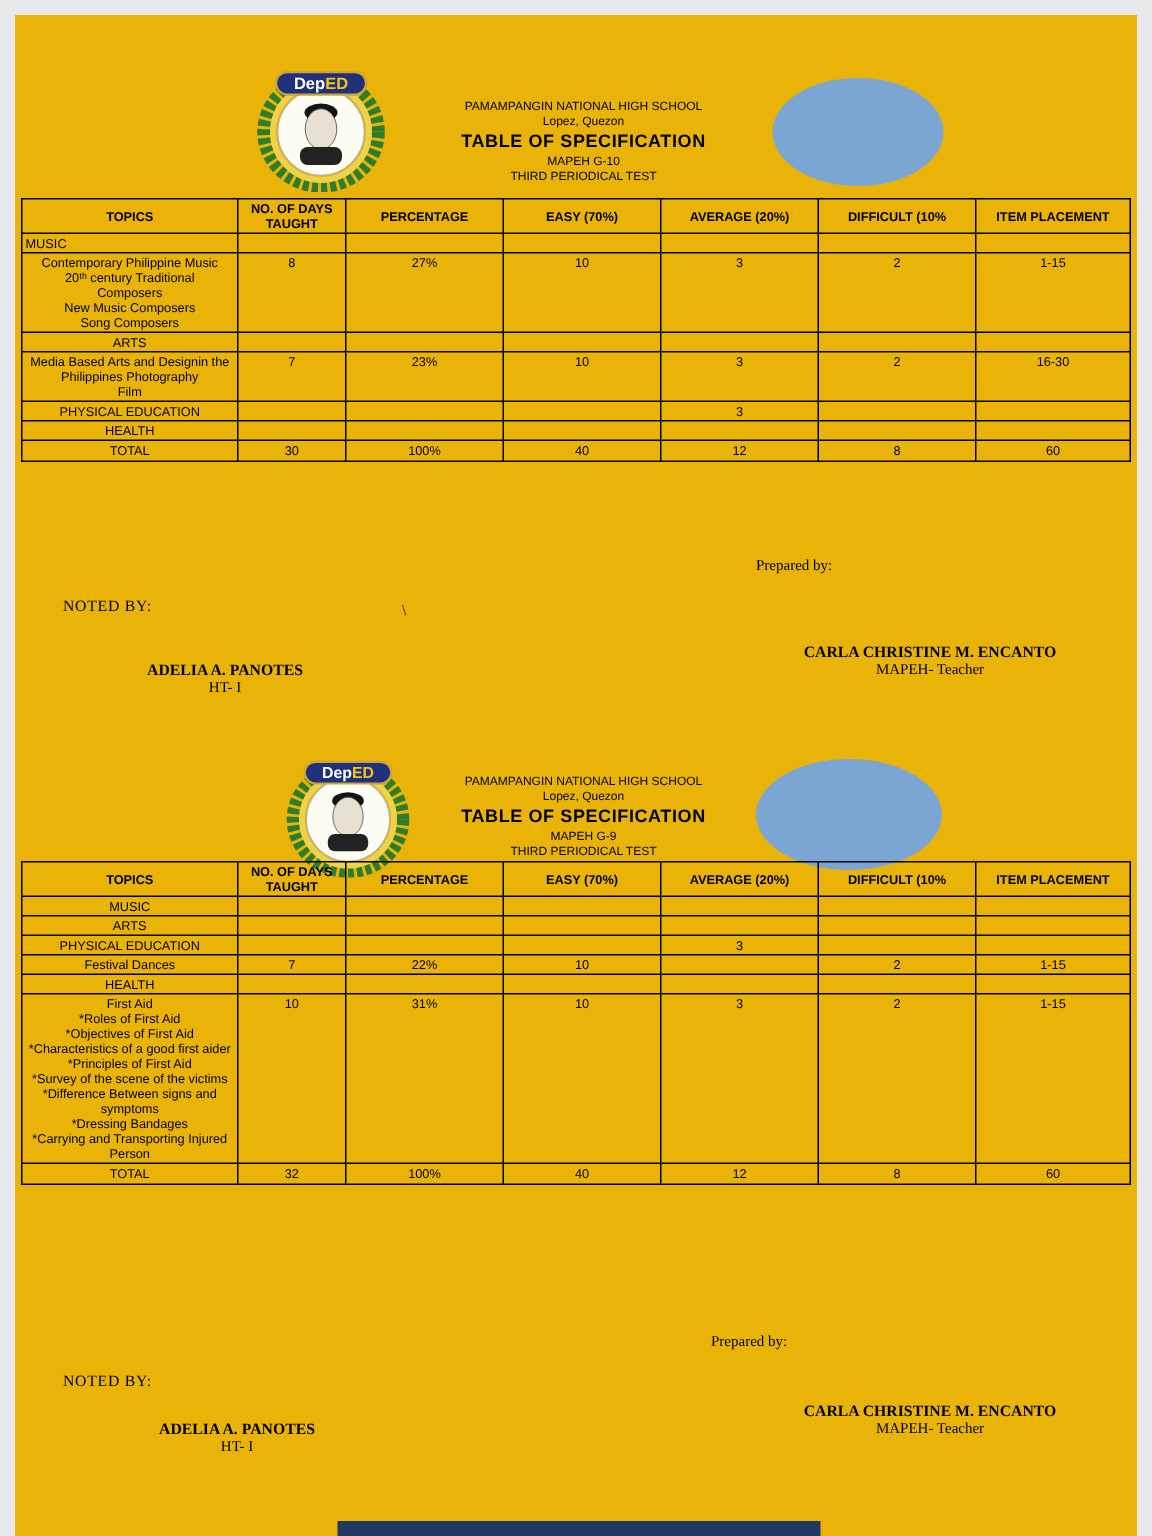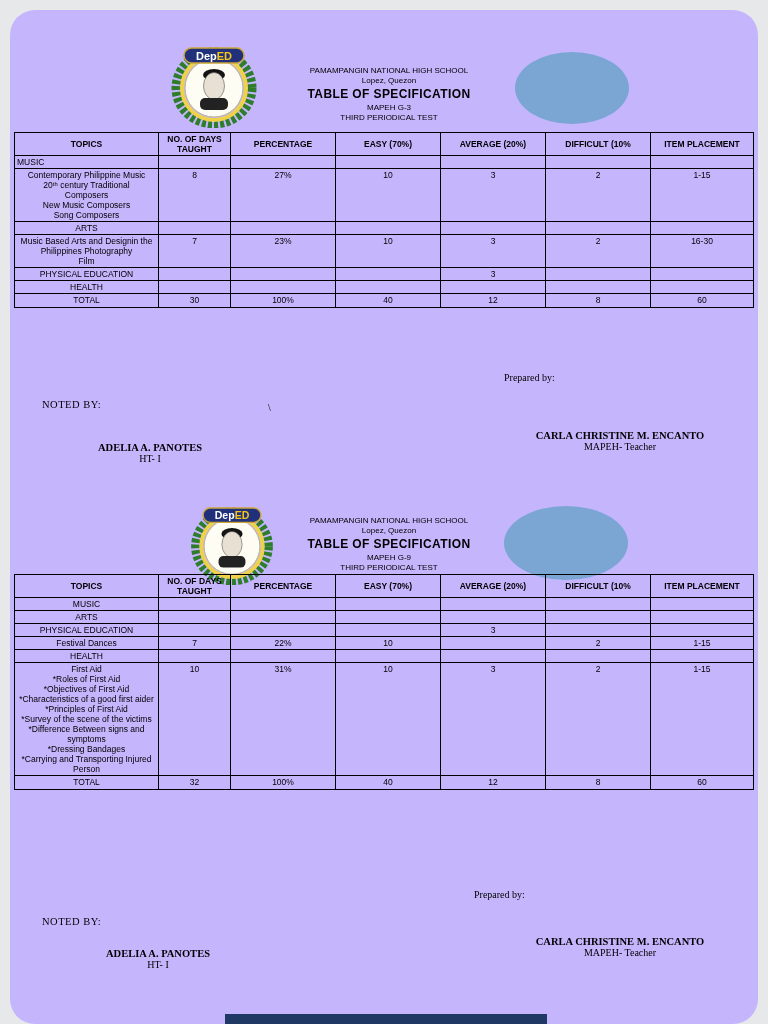--- a/index.html
+++ b/index.html
@@ -4,22 +4,21 @@
 <style>
   html,body{margin:0;padding:0;}
   body{
     width:768px;height:1024px;overflow:hidden;position:relative;
     background:#e7e8ea;
     font-family:"Liberation Sans",sans-serif;
     color:#000;
   }
   .sheet{
     position:absolute;left:10px;top:10px;width:748px;height:1014px;
-    background:#c4b5fd;
-    border-radius:25px;
+    background:#eab308;
   }
   .abs{position:absolute;}
 
   
   .doc-header{width:270px;text-align:center;}
   .doc-header .school{font-size:8px;line-height:10px;}
   .doc-header .loc{font-size:8px;line-height:10px;}
   .doc-header .title{font-size:12px;line-height:14px;font-weight:bold;letter-spacing:.4px;margin-top:1px;}
   .doc-header .grade{font-size:8px;line-height:10px;margin-top:2px;}
   .doc-header .test{font-size:8px;line-height:10px;text-align:center;}
@@ -73,21 +72,21 @@
       <rect x="38" y="56" width="28" height="12" rx="5" fill="#222222"></rect>
       <rect x="22" y="6" width="60" height="15" rx="7.5" fill="#20307a" stroke="#caa53a" stroke-width="1.5"></rect>
       <text x="52" y="17.5" text-anchor="middle" font-family="Liberation Sans, sans-serif" font-size="11" font-weight="bold"><tspan fill="#ffffff">Dep</tspan><tspan fill="#f5c518">ED</tspan></text>
     </svg>
   </div>
 
   <div class="abs doc-header" style="left:244px;top:56px;">
     <div class="school">PAMAMPANGIN NATIONAL HIGH SCHOOL</div>
     <div class="loc">Lopez, Quezon</div>
     <div class="title">TABLE OF SPECIFICATION</div>
-    <div class="grade">MAPEH G-3</div>
+    <div class="grade">MAPEH G-10</div>
     <div class="test">THIRD PERIODICAL TEST</div>
   </div>
 
   <div class="abs redact" style="left:505px;top:42px;width:114px;height:72px;"></div>
 
   <div class="abs" style="left:4px;top:122px;">
       <table class="spec">
         <colgroup>
           <col class="c1">
           <col class="c2">
@@ -135,21 +134,21 @@
           <tr class="row-section">
             <td class="topic-cell">ARTS</td>
             <td></td>
             <td></td>
             <td></td>
             <td></td>
             <td></td>
             <td></td>
           </tr>
           <tr class="row-data">
-            <td class="topic-cell">Music Based Arts and Designin the
+            <td class="topic-cell">Media Based Arts and Designin the
 Philippines Photography
 Film</td>
             <td>7</td>
             <td>23%</td>
             <td>10</td>
             <td>3</td>
             <td>2</td>
             <td>16-30</td>
           </tr>
           <tr class="row-section">

